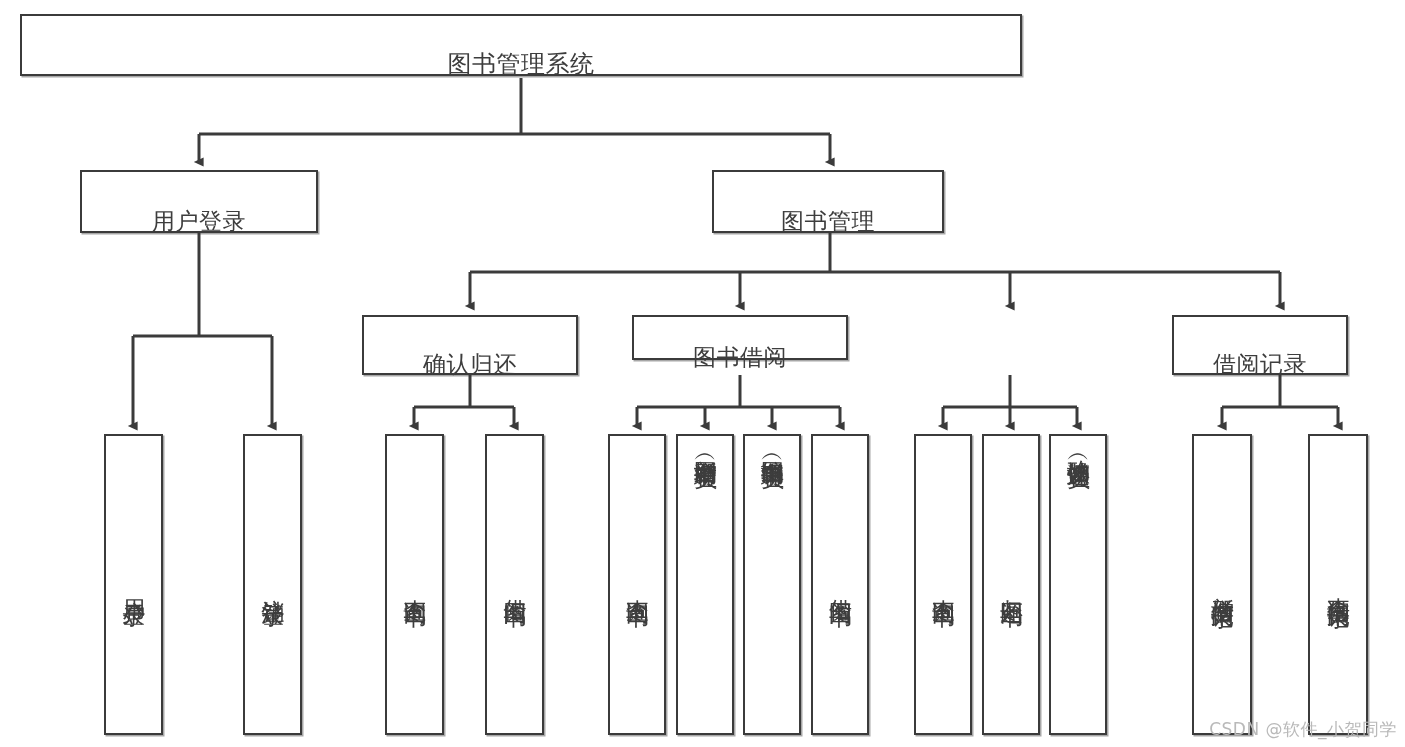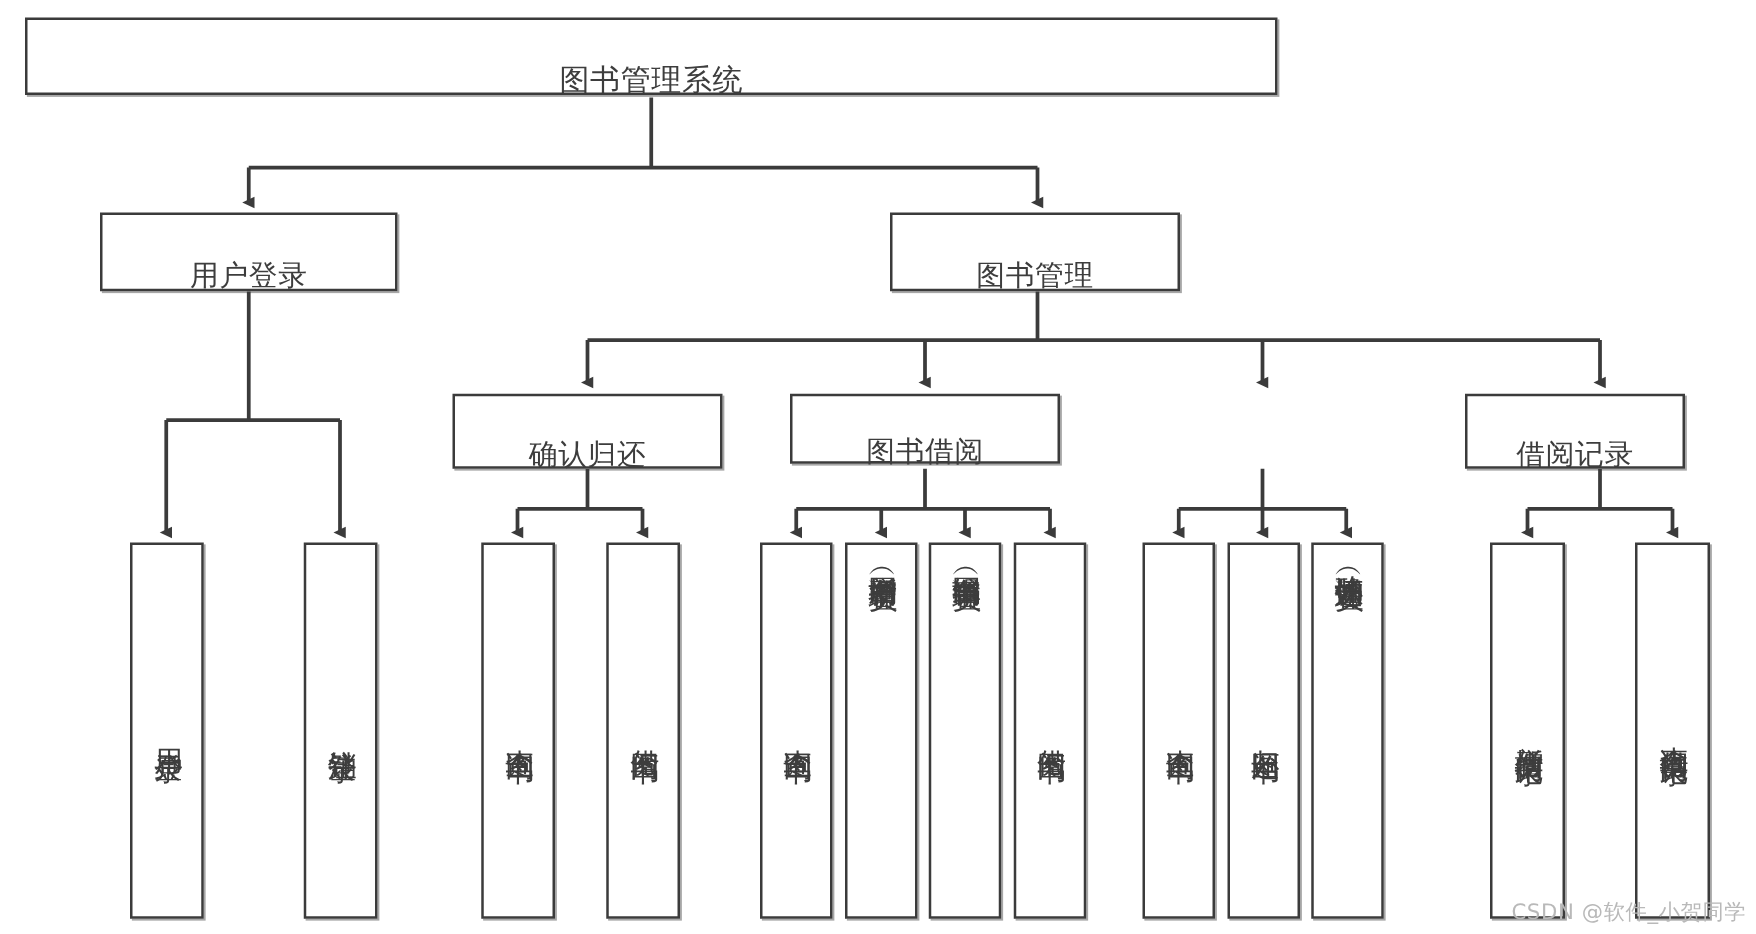--- a/index.html
+++ b/index.html
@@ -148,21 +148,21 @@
   </div>
 
   <div class="node h" style="left:712px; top:170px; width:232px; height:63px;">
     <span class="lbl">图书管理</span>
   </div>
 
   <div class="node h" style="left:362px; top:315px; width:216px; height:60px;">
     <span class="lbl">确认归还</span>
   </div>
 
-  <div class="node h" style="left:632px; top:315px; width:216px; height:56px;">
+  <div class="node h" style="left:632px; top:315px; width:216px; height:45px;">
     <span class="lbl">图书借阅</span>
   </div>
 
 
   <div class="node h" style="left:1172px; top:315px; width:176px; height:60px;">
     <span class="lbl">借阅记录</span>
   </div>
 
   <div class="node v mid" style="left:104px; top:434px; width:59px; height:301px;">
     <span class="lbl">用户登录</span>

